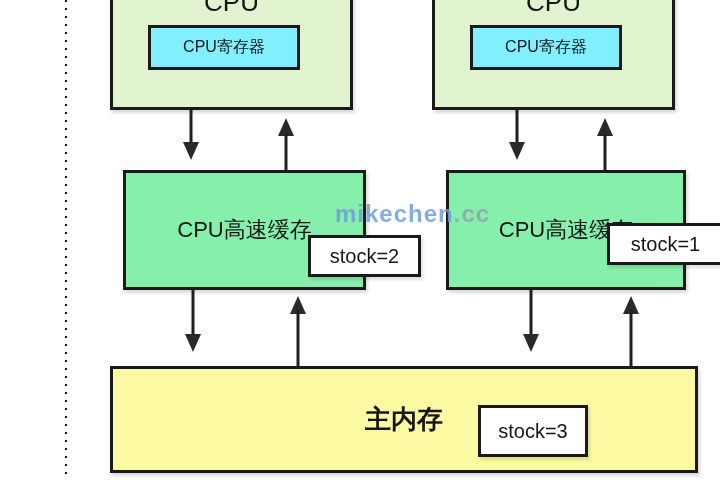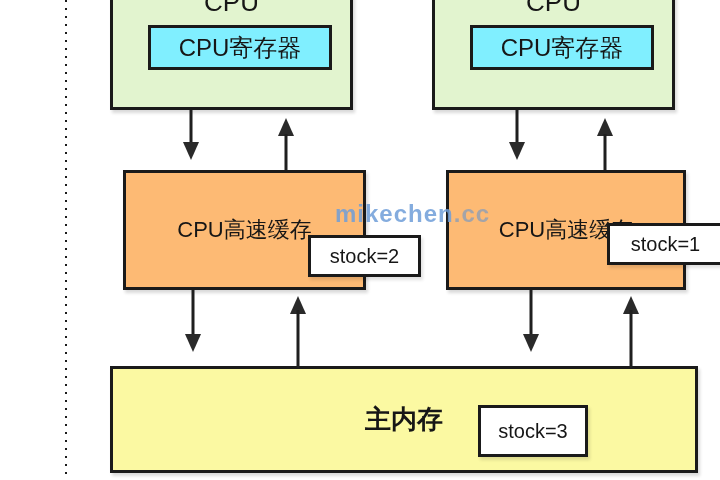--- a/index.html
+++ b/index.html
@@ -29,30 +29,30 @@
     background:#e2f4cf;
     box-shadow:2px 3px 3px rgba(0,0,0,.15);
   }
   .cpu-left{left:62px;}
   .cpu-right{left:384px;}
   .cpu-title{
     position:absolute;left:0;right:0;top:20px;
     text-align:center;font-size:26px;line-height:26px;
   }
   .register-box{
-    position:absolute;left:35px;top:56px;width:184px;height:45px;
+    position:absolute;left:35px;top:56px;width:152px;height:45px;
     background:#80efff;border:3px solid #1a1a1a;box-sizing:border-box;
     display:flex;align-items:center;justify-content:center;
-    font-size:24px;
+    font-size:16px;
   }
 
   
   .cache-box{
     height:120px;top:170px;
-    background:#fdba74;
+    background:#86efac;
     box-shadow:2px 3px 3px rgba(0,0,0,.15);
     display:flex;align-items:center;justify-content:center;
     font-size:22px;
   }
   .cache-left{left:75px;width:243px;}
   .cache-right{left:398px;width:240px;}
 
   
   .memory-box{
     left:62px;top:366px;width:588px;height:107px;

